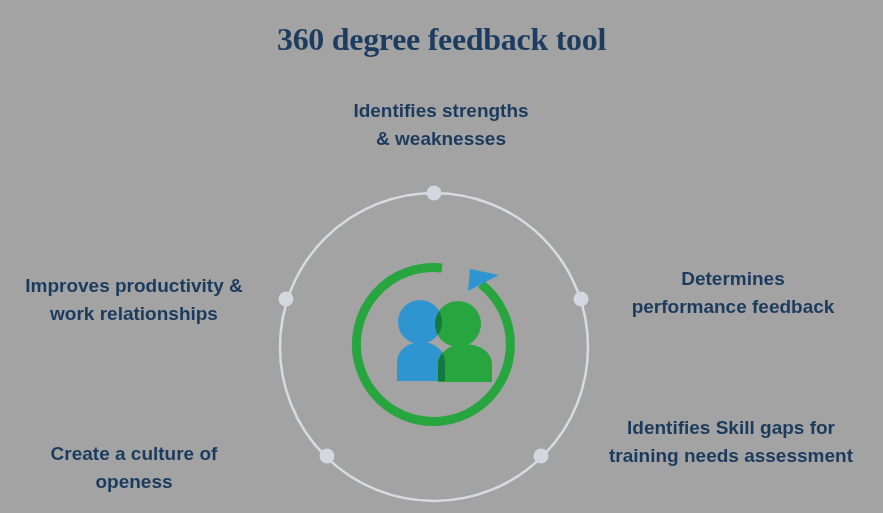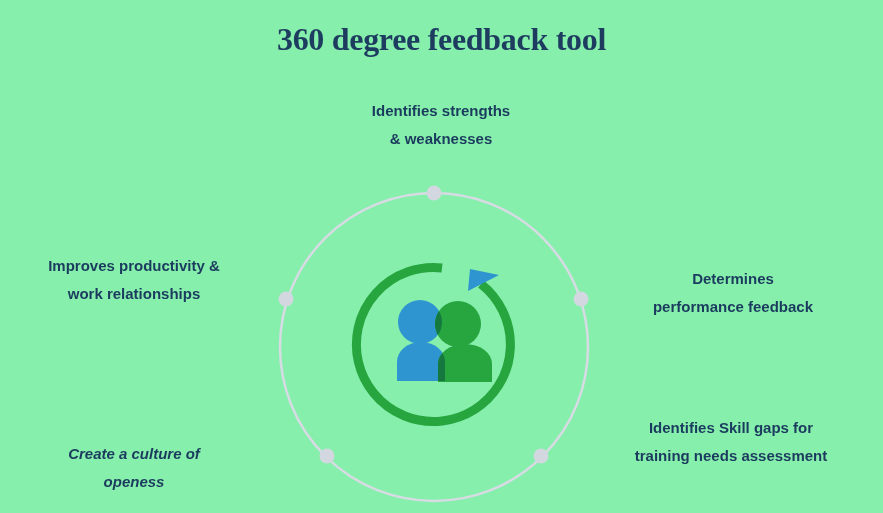--- a/index.html
+++ b/index.html
@@ -1,50 +1,50 @@
 <!DOCTYPE html>
 <html><head>
 <meta charset="utf-8">
 <style>
   html, body { margin: 0; padding: 0; background: #ffffff; }
   .stage {
     position: relative;
     width: 883px;
     height: 513px;
-    background: #86efac;
+    background: #a3a3a3;
     overflow: hidden;
     font-family: "Liberation Sans", sans-serif;
   }
   .title {
     position: absolute;
     left: 0;
     top: 20px;
     width: 883px;
     margin: 0;
     text-align: center;
     font-family: "Liberation Serif", serif;
     font-weight: 700;
     font-size: 32px;
     line-height: 38px;
     letter-spacing: -0.3px;
     color: #1d3c5f;
   }
   .label {
     position: absolute;
     font-weight: 700;
-    font-size: 15px;
+    font-size: 19px;
     line-height: 28px;
     color: #1b3b5e;
     text-align: center;
     white-space: pre-line;
   }
   .label-top          { left: 291px; top: 97px;  width: 300px; }
-  .label-left         { left: 0px;   top: 252px; width: 268px; }
+  .label-left         { left: 0px;   top: 272px; width: 268px; }
   .label-right        { left: 599px; top: 265px; width: 268px; }
-  .label-bottom-left  { left: 0px;   top: 440px; width: 268px; font-style: italic; }
+  .label-bottom-left  { left: 0px;   top: 440px; width: 268px; }
   .label-bottom-right { left: 581px; top: 414px; width: 300px; }
   .diagram {
     position: absolute;
     left: 0; top: 0;
     width: 883px;
     height: 513px;
   }
   .ring  { fill: none; stroke: #d7dbe3; stroke-width: 2.5; }
   .dot   { fill: #d2d7e0; }
   .arc   { fill: none; stroke: #27a53e; stroke-width: 9; stroke-linecap: butt; }

